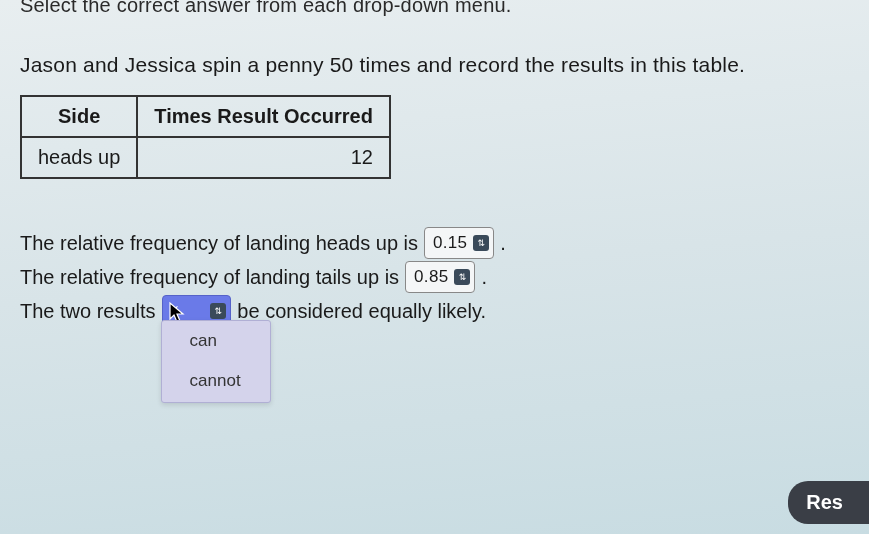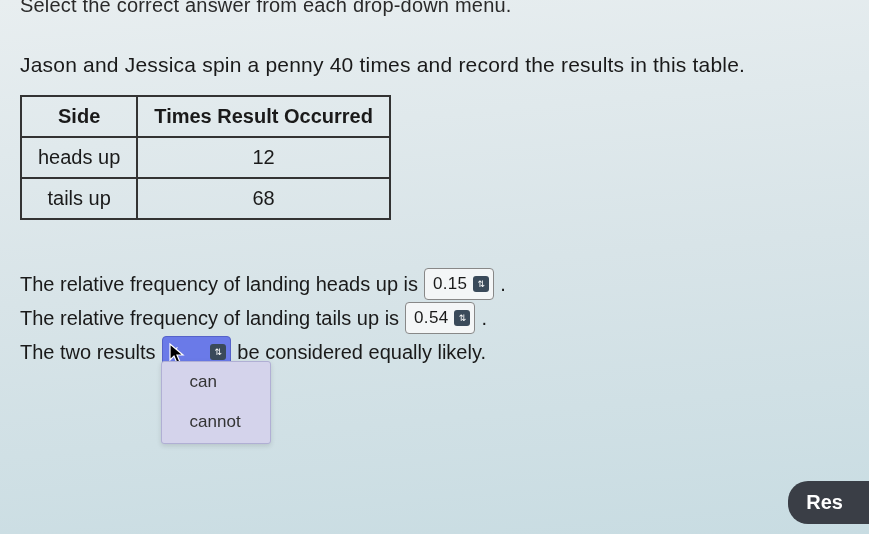--- a/index.html
+++ b/index.html
@@ -36,21 +36,21 @@
     table.data th, table.data td {
       border: 2px solid #333;
       padding: 8px 16px;
       font-size: 20px;
       text-align: center;
     }
     table.data th {
       font-weight: 700;
       text-align: center;
     }
-    table.data td.center { text-align: center; }
+    table.data td.center { text-align: right; }
     .answers {
       font-size: 20px;
       line-height: 1.55;
       color: #1a1a1a;
     }
     .answers .line { margin-bottom: 2px; display:flex; align-items:center; flex-wrap:wrap; gap:0; }
     .dropdown {
       display: inline-flex;
       align-items: center;
       border: 1px solid #888;
@@ -116,54 +116,50 @@
       padding:10px 26px 10px 18px;
       border-radius:20px 0 0 20px;
       border:none;
     }
   </style>
 </head>
 <body>
 
 <div class="instruction-top">Select the correct answer from each drop-down menu.</div>
 
-<div class="problem-text">Jason and Jessica spin a penny 40 times and record the results in this table.</div>
+<div class="problem-text">Jason and Jessica spin a penny 50 times and record the results in this table.</div>
 
 <table class="data">
   <tbody>
       <tr>
     <th>Side</th>
     <th>Times Result Occurred</th>
   </tr>
   <tr>
     <td>heads up</td>
     <td class="center">12</td>
-  </tr>
-  <tr>
-    <td>tails up</td>
-    <td class="center">68</td>
   </tr>
 </tbody>
   </table>
 
 <div class="answers">
 
   <div class="line">
     <span>The relative frequency of landing heads up is</span>
     <span class="dropdown">
       <span class="val">0.15</span>
       <span class="stepper">⇅</span>
     </span>
     <span>.</span>
   </div>
 
   <div class="line">
     <span>The relative frequency of landing tails up is</span>
     <span class="dropdown">
-      <span class="val">0.54</span>
+      <span class="val">0.85</span>
       <span class="stepper">⇅</span>
     </span>
     <span>.</span>
   </div>
 
   <div class="line">
     <span>The two results</span>
     <span class="dropdown open">
       <span class="check">✓</span>
       <span class="cursor">

